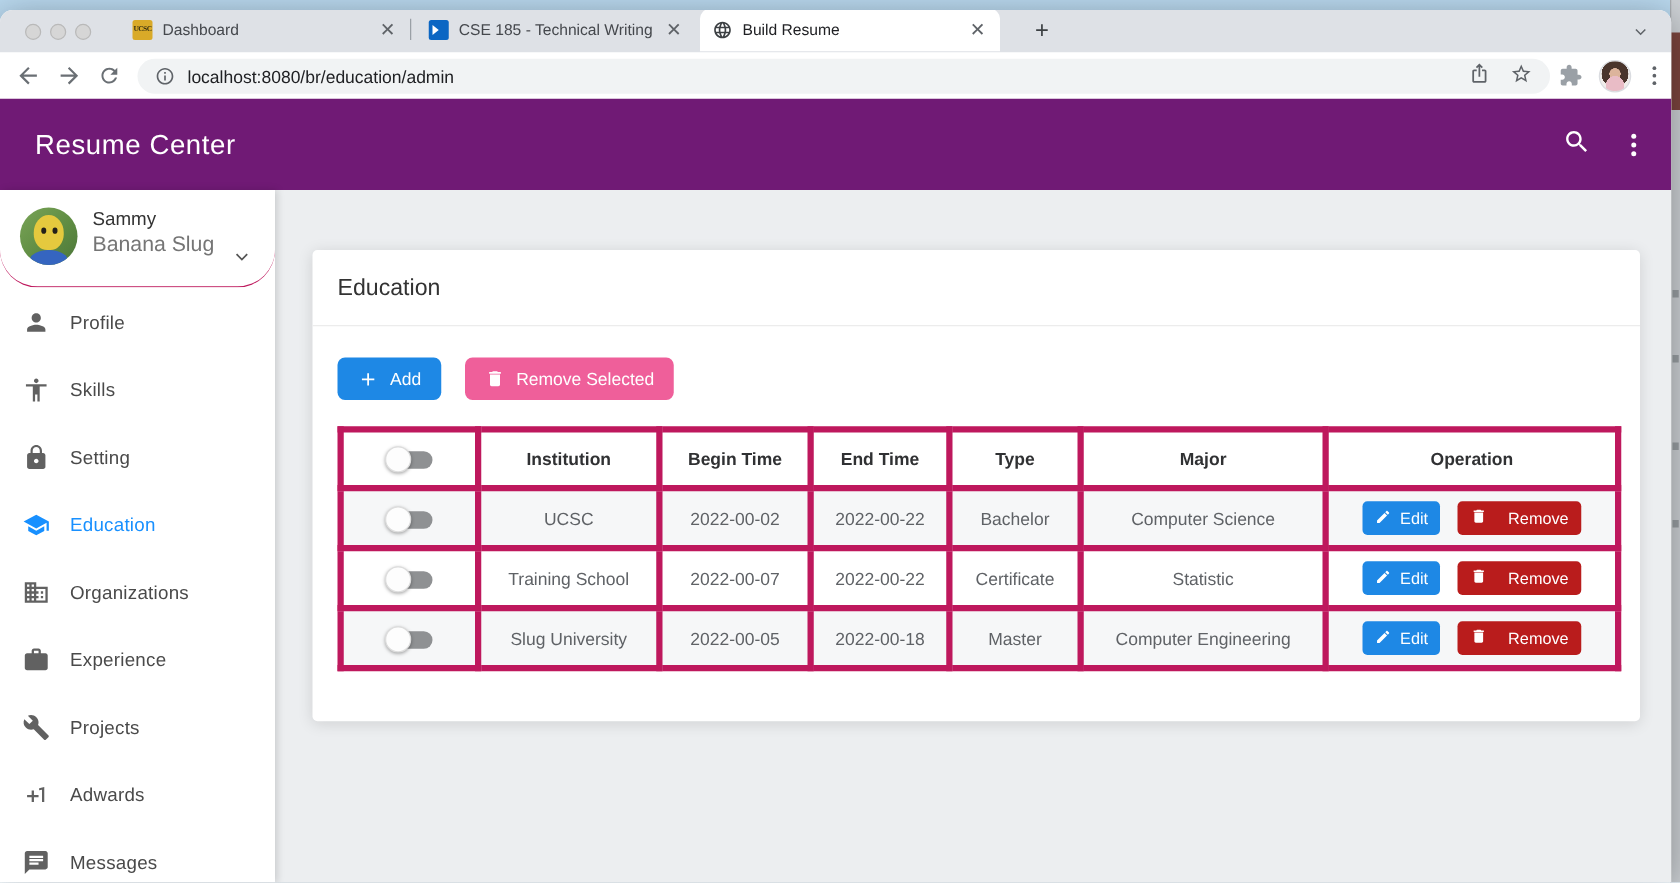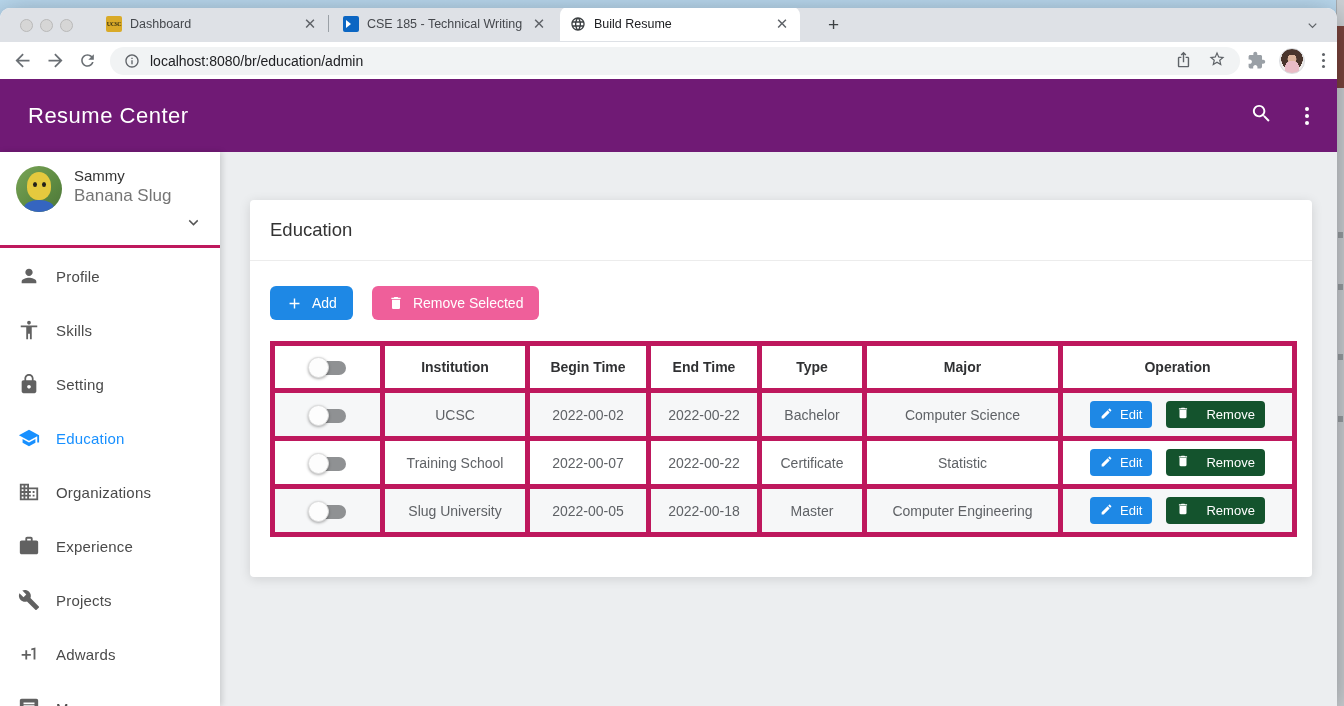--- a/index.html
+++ b/index.html
@@ -55,21 +55,21 @@
   .brand { color:#fff; font-size:22px; letter-spacing:.5px; margin-left:28px; font-weight:400; }
   .ah-right { position:absolute; right:22px; display:flex; align-items:center; gap:26px; color:#fff; }
   .dotsw { display:flex; flex-direction:column; gap:3px; align-items:center; padding:0 6px; }
   .dotsw i { width:4px; height:4px; border-radius:50%; background:#fff; }
 
   
   .content { position:relative; height:554px; background:#eceef0; display:flex; }
 
   
   .sidebar { width:220px; height:554px; background:#fff; box-shadow:2px 0 6px rgba(0,0,0,.15); position:relative; z-index:2; flex:0 0 auto; }
-  .userblock { position:relative; height:96px; border-bottom:3px solid #be185d; }
+  .userblock { position:relative; height:78px; border-bottom:1px solid #be185d;border-radius:30px; }
   .u-avatar { position:absolute; left:16px; top:14px; width:46px; height:46px; border-radius:50%; overflow:hidden;
     background:linear-gradient(135deg,#79a457 0%, #5d8a41 60%, #4c763a 100%); }
   .u-avatar .slug-head { position:absolute; left:11px; top:6px; width:24px; height:28px; background:#e5c93e; border-radius:50% 50% 45% 45%; }
   .u-avatar .slug-eye { position:absolute; width:4px; height:5px; background:#23201a; border-radius:50%; top:16px; }
   .u-avatar .e1{ left:17px; } .u-avatar .e2{ left:26px; }
   .u-avatar .slug-shirt { position:absolute; left:8px; bottom:-4px; width:30px; height:16px; background:#3565c0; border-radius:50% 50% 0 0; }
   .u-name { position:absolute; left:74px; top:15px; font-size:15px; color:#333; }
   .u-sub { position:absolute; left:74px; top:34px; font-size:17px; color:#757575; }
   .u-chevron { position:absolute; right:18px; bottom:10px; color:#555; }
   .menu { padding-top:1px; }
@@ -95,21 +95,21 @@
   .etable { margin-top:21px; width:1022px; border-collapse:collapse; table-layout:fixed; }
   .etable th, .etable td { border:5px solid #be185d; text-align:center; font-size:14px; }
   .etable th { height:47px; color:#303133; font-weight:700; background:#fff; }
   .etable td { height:48px; color:#5f6266; }
   .etable tbody tr:nth-child(odd) td { background:#f6f7f8; }
   .toggle { position:relative; display:inline-block; width:36px; height:14px; background:#8f9193; border-radius:7px; vertical-align:middle; cursor:pointer; }
   .toggle .knob { position:absolute; left:-2px; top:-4px; width:21px; height:21px; background:#fdfdfd; border:1px solid #ddd; border-radius:50%; box-shadow:0 1px 3px rgba(0,0,0,.35); }
   .op-cell { display:flex; align-items:center; justify-content:center; gap:14px; }
   .btn-sm { display:inline-flex; align-items:center; height:27px; border:none; border-radius:4px; color:#fff; font-size:13px; padding:0 10px; gap:7px; cursor:pointer; font-family:inherit; }
   .btn-edit { background:#1e88e5; }
-  .btn-remove { background:#14532d;gap:16px; }
+  .btn-remove { background:#b91c1c;gap:16px; }
 </style>
 </head>
 <body>
 
 <div class="bg-strip">
   <div class="red-seg"></div>
   <div class="mark" style="top:232px"></div>
   <div class="mark" style="top:284px"></div>
   <div class="mark" style="top:354px"></div>
   <div class="mark" style="top:416px"></div>

